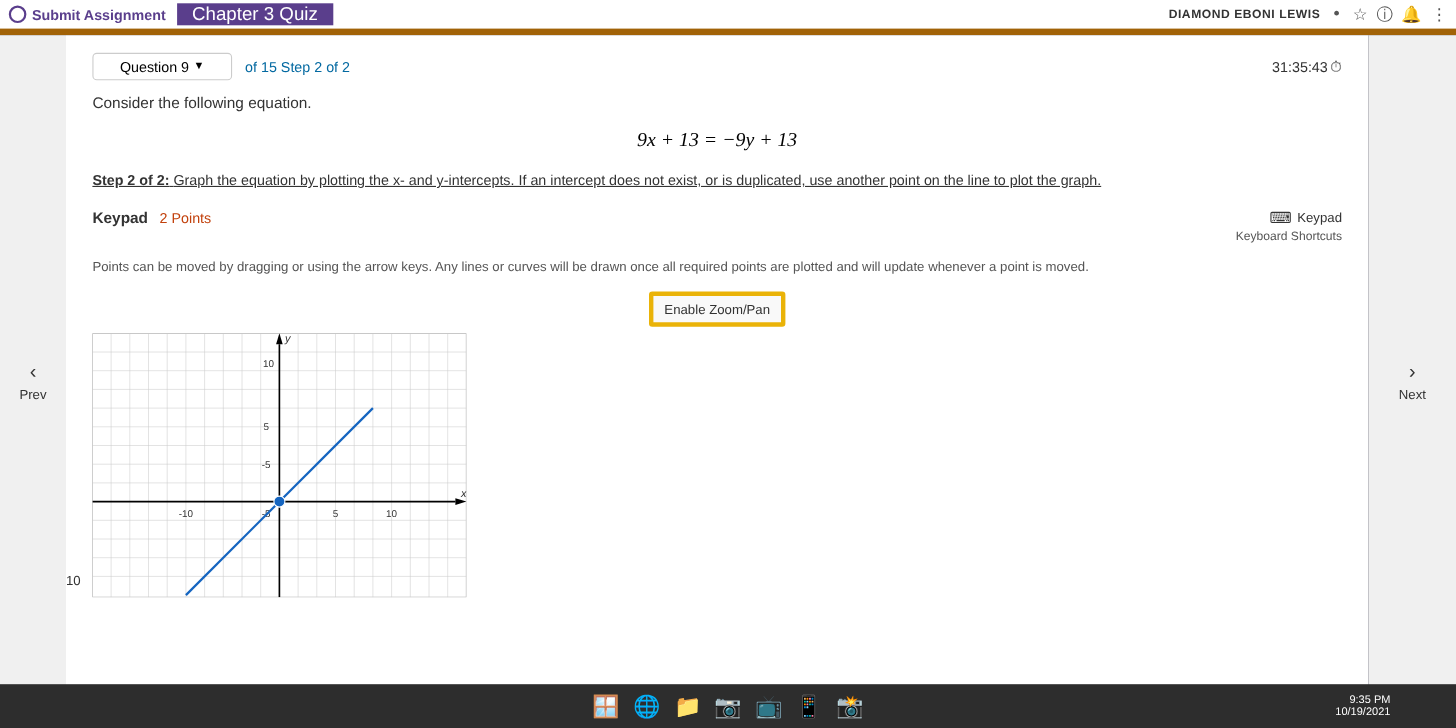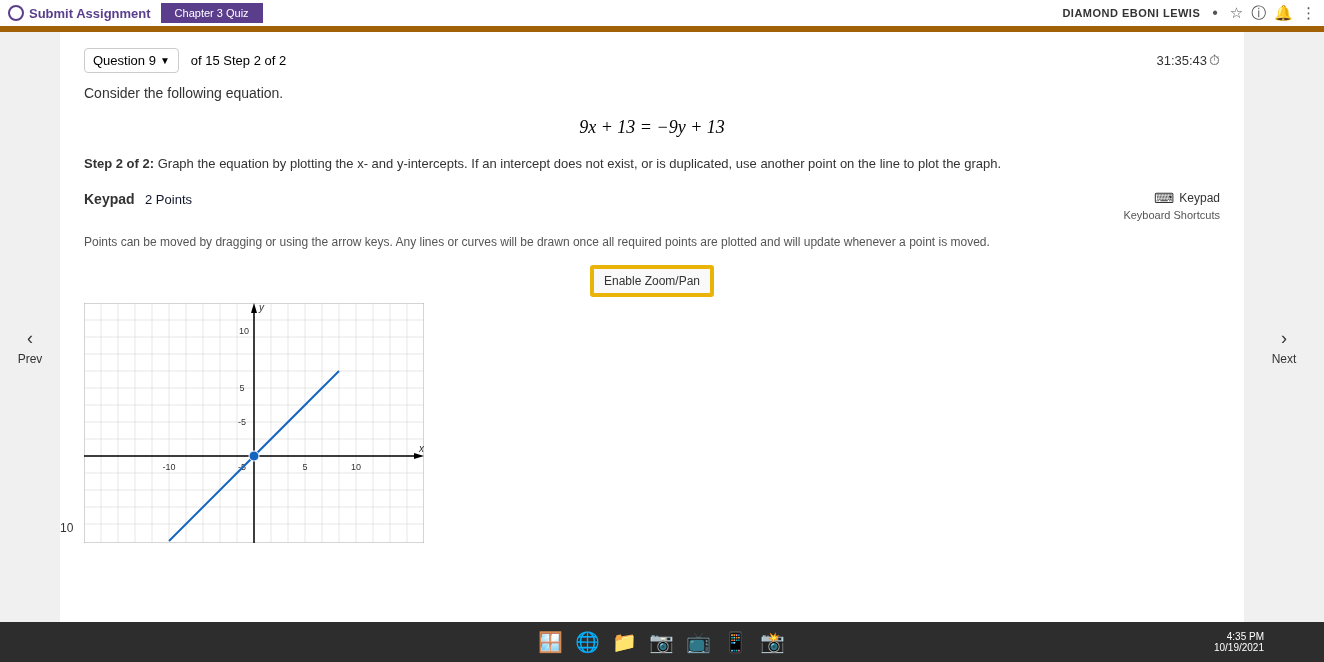--- a/index.html
+++ b/index.html
@@ -37,21 +37,21 @@
     .submit-btn .circle-icon {
       width: 16px;
       height: 16px;
       border: 2px solid #5a3e8c;
       border-radius: 50%;
       display: inline-block;
     }
     .tab-active {
       background: #5a3e8c;
       color: #fff;
-      font-size: 11px;
+      font-size: 17px;
       font-weight: 500;
       padding: 6px 14px;
       height: 20px;
       display: flex;
       align-items: center;
       cursor: pointer;
     }
     .top-bar-right {
       margin-left: auto;
       display: flex;
@@ -119,31 +119,31 @@
     
     .question-header {
       display: flex;
       align-items: center;
       gap: 12px;
       margin-bottom: 12px;
     }
     .question-selector {
       border: 1px solid #ccc;
       border-radius: 4px;
-      padding: 4px 8px;
+      padding: 4px 24px;
       font-size: 13px;
       display: flex;
       align-items: center;
       gap: 4px;
       cursor: pointer;
       background: #fff;
     }
     .question-info {
       font-size: 13px;
-      color: #000000;
+      color: #0369a1;
     }
     .timer-section {
       margin-left: auto;
       display: flex;
       align-items: center;
       gap: 2px;
     }
     .timer-text {
       font-size: 13px;
       color: #333;
@@ -167,40 +167,41 @@
       margin: 16px 0;
       color: #000;
     }
 
     
     .step-instruction {
       font-size: 13px;
       color: #333;
       margin-bottom: 16px;
       line-height: 1.5;
+      text-decoration: underline;
     }
     .step-instruction strong {
       font-weight: bold;
     }
 
     
     .answer-section {
       display: flex;
       align-items: flex-start;
       justify-content: space-between;
       margin-bottom: 12px;
     }
     .answer-label {
       font-size: 14px;
       font-weight: bold;
       color: #333;
     }
     .answer-points {
       font-size: 13px;
-      color: #0f172a;
+      color: #c2410c;
       margin-left: 6px;
     }
     .keypad-section {
       display: flex;
       flex-direction: column;
       align-items: flex-end;
       gap: 3px;
     }
     .keypad-btn {
       display: flex;
@@ -480,16 +481,16 @@
 
 <div class="taskbar">
   <span class="taskbar-icon">🪟</span>
   <span class="taskbar-icon">🌐</span>
   <span class="taskbar-icon">📁</span>
   <span class="taskbar-icon">📷</span>
   <span class="taskbar-icon">📺</span>
   <span class="taskbar-icon">📱</span>
   <span class="taskbar-icon">📸</span>
   <div class="taskbar-time">
-    <div>4:35 PM</div>
+    <div>9:35 PM</div>
     <div>10/19/2021</div>
   </div>
 </div>
 
 </body></html>

